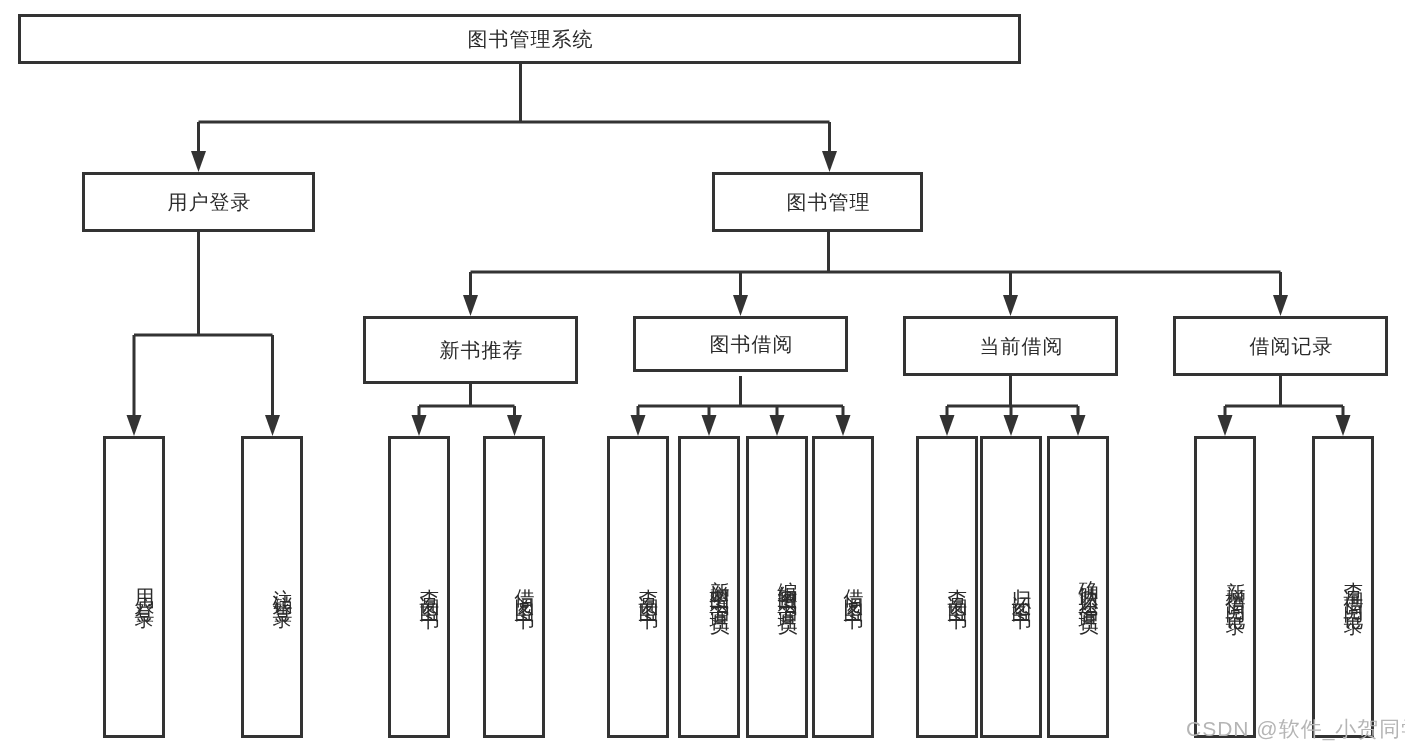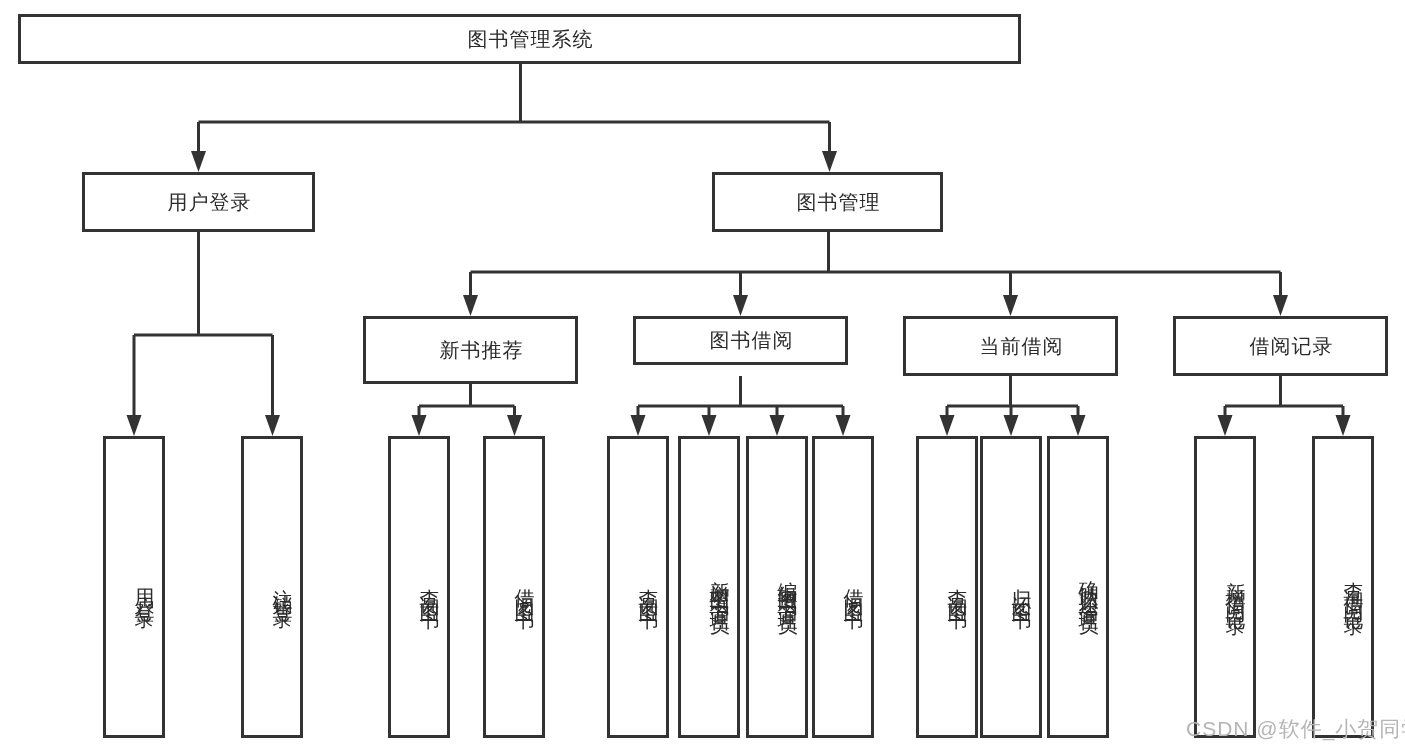--- a/index.html
+++ b/index.html
@@ -103,24 +103,24 @@
       <polygon points="1003.5,415 1018.5,415 1011,436"></polygon>
       <polygon points="1070.5,415 1085.5,415 1078,436"></polygon>
       <polygon points="1217.5,415 1232.5,415 1225,436"></polygon>
       <polygon points="1335.5,415 1350.5,415 1343,436"></polygon>
     </g>
   </svg>
 
   <div class="node h-node" style="left:18px; top:14px; width:1003px; height:50px;">图书管理系统</div>
 
   <div class="node h-node" style="left:82px; top:172px; width:233px; height:60px;">用户登录</div>
-  <div class="node h-node" style="left:712px; top:172px; width:231px; height:60px;">图书管理</div>
+  <div class="node h-node" style="left:712px; top:172px; width:211px; height:60px;">图书管理</div>
 
   <div class="node h-node" style="left:363px; top:316px; width:215px; height:68px;">新书推荐</div>
-  <div class="node h-node" style="left:633px; top:316px; width:215px; height:49px;">图书借阅</div>
+  <div class="node h-node" style="left:633px; top:316px; width:215px; height:56px;">图书借阅</div>
   <div class="node h-node" style="left:903px; top:316px; width:215px; height:60px;">当前借阅</div>
   <div class="node h-node" style="left:1173px; top:316px; width:215px; height:60px;">借阅记录</div>
 
   <div class="node v-node" style="left:103px; top:436px; width:62px; height:302px;">
     <span>用户登录</span>
   </div>
   <div class="node v-node" style="left:241px; top:436px; width:62px; height:302px;">
     <span>注销登录</span>
   </div>
 

